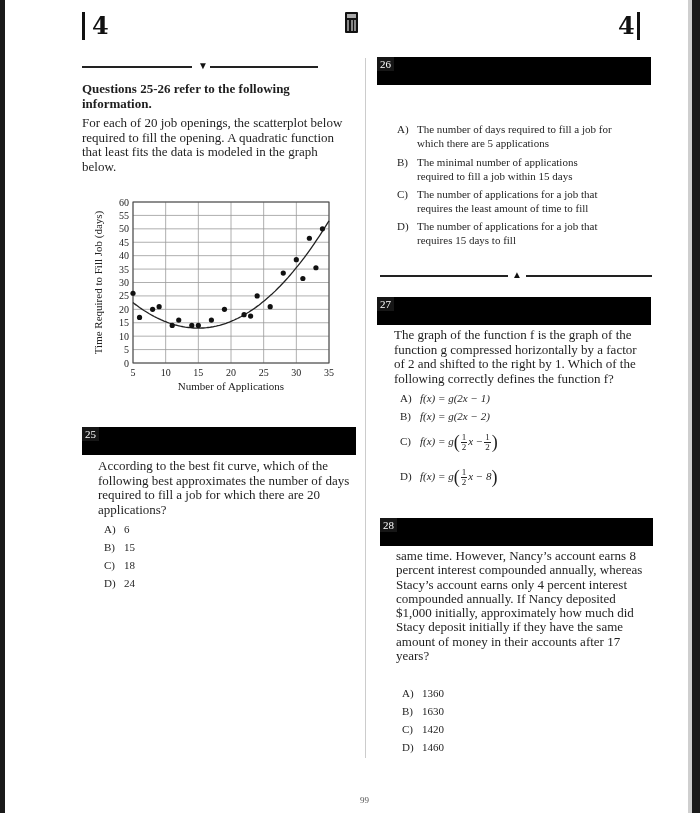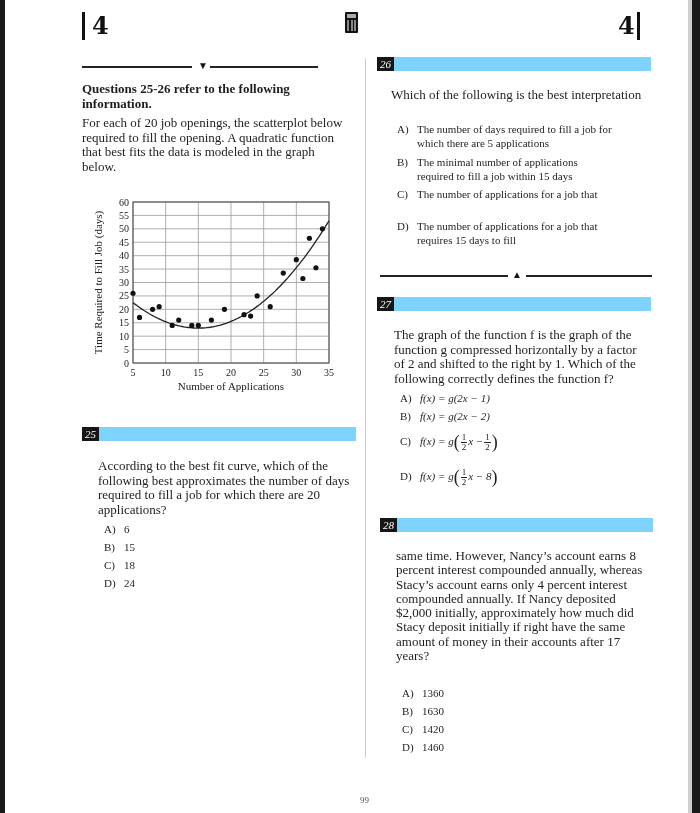--- a/index.html
+++ b/index.html
@@ -10,21 +10,21 @@
   .edge-right-soft{position:absolute;right:8px;top:0;width:4px;height:813px;background:#cfcfcf;}
   .page-num-bar{position:absolute;top:12px;width:3px;height:28px;background:#111;}
   .page-num{position:absolute;top:11px;font-family:"DejaVu Serif",serif;font-weight:bold;font-size:24px;color:#111;}
   .calc{position:absolute;left:345px;top:12px;width:13px;height:21px;background:#111;border-radius:1px;}
   .calc .scr{position:absolute;left:2px;top:2px;width:9px;height:4px;background:#aaa;}
   .calc .keys{position:absolute;left:2px;top:8px;width:9px;height:11px;
      background:repeating-linear-gradient(90deg,#888 0 2px,#111 2px 3.5px);}
   .divider-v{position:absolute;left:365px;top:58px;width:1px;height:700px;background:#ccc;}
   .hrule{position:absolute;height:1.5px;background:#222;}
   .tri{position:absolute;font-size:10px;line-height:10px;color:#111;}
-  .qbar{position:absolute;height:14px;background:#7dd3fc;font-style:italic;}
+  .qbar{position:absolute;height:28px;background:#000000;}
   .qnum{position:absolute;left:0;top:0;height:14px;padding:0 3px;background:#161616;color:#fff;
         font-size:11px;line-height:14px;font-family:"Liberation Serif",serif;}
   .txt{position:absolute;font-size:13px;line-height:14.5px;}
   .bold{font-weight:bold;}
   .opt{position:absolute;font-size:11px;line-height:14px;}
   .opt .lbl{display:inline-block;width:20px;}
   .opt .body{display:inline-block;vertical-align:top;}
   .chart{position:absolute;left:80px;top:195px;width:275px;height:205px;}
   .footer{position:absolute;left:360px;top:795px;font-size:9px;color:#555;}
   i.m{font-style:italic;}
@@ -55,21 +55,21 @@
 
 <div class="divider-v"></div>
 
 <div class="txt bold" style="left:82px;top:82px;width:270px">
   <div>Questions 25-26 refer to the following</div>
   <div>information.</div>
 </div>
 <div class="txt" style="left:82px;top:116px;width:270px">
   <div>For each of 20 job openings, the scatterplot below</div>
   <div>required to fill the opening. A quadratic function</div>
-  <div>that best fits the data is modeled in the graph</div>
+  <div>that least fits the data is modeled in the graph</div>
   <div>below.</div>
 </div>
 
 <div class="chart">
   <svg id="chart-svg" width="275" height="205" viewBox="0 0 275 205">
       <line x1="53" x2="249" y1="168" y2="168" stroke="#9a9a9a" stroke-width="0.8"></line>
       <line x1="53" x2="249" y1="154.58333333333334" y2="154.58333333333334" stroke="#9a9a9a" stroke-width="0.8"></line>
       <line x1="53" x2="249" y1="141.16666666666666" y2="141.16666666666666" stroke="#9a9a9a" stroke-width="0.8"></line>
       <line x1="53" x2="249" y1="127.75" y2="127.75" stroke="#9a9a9a" stroke-width="0.8"></line>
       <line x1="53" x2="249" y1="114.33333333333334" y2="114.33333333333334" stroke="#9a9a9a" stroke-width="0.8"></line>
@@ -146,25 +146,24 @@
 </div>
 <div class="opt" style="left:104px;top:522px"><span class="lbl">A)</span><span class="body">6</span></div>
 <div class="opt" style="left:104px;top:540px"><span class="lbl">B)</span><span class="body">15</span></div>
 <div class="opt" style="left:104px;top:558px"><span class="lbl">C)</span><span class="body">18</span></div>
 <div class="opt" style="left:104px;top:576px"><span class="lbl">D)</span><span class="body">24</span></div>
 
 <div class="qbar" style="left:377px;top:57px;width:274px">
   <span class="qnum">26</span>
 </div>
 <div class="txt" style="left:391px;top:88px;width:270px">
-  <div>Which of the following is the best interpretation</div>
 </div>
 <div class="opt" style="left:397px;top:122px"><span class="lbl">A)</span><span class="body"><div>The number of days required to fill a job for</div><div>which there are 5 applications</div></span></div>
 <div class="opt" style="left:397px;top:155px"><span class="lbl">B)</span><span class="body"><div>The minimal number of applications</div><div>required to fill a job within 15 days</div></span></div>
-<div class="opt" style="left:397px;top:187px"><span class="lbl">C)</span><span class="body"><div>The number of applications for a job that</div></span></div>
+<div class="opt" style="left:397px;top:187px"><span class="lbl">C)</span><span class="body"><div>The number of applications for a job that</div><div>requires the least amount of time to fill</div></span></div>
 <div class="opt" style="left:397px;top:219px"><span class="lbl">D)</span><span class="body"><div>The number of applications for a job that</div><div>requires 15 days to fill</div></span></div>
 
 <div class="hrule" style="left:380px;top:275px;width:128px"></div>
 <div class="tri" style="left:512px;top:270px">▲</div>
 <div class="hrule" style="left:526px;top:275px;width:126px"></div>
 
 <div class="qbar" style="left:377px;top:297px;width:274px">
   <span class="qnum">27</span>
 </div>
 <div class="txt" style="left:394px;top:328px;width:265px">
@@ -183,22 +182,22 @@
 </div>
 
 <div class="qbar" style="left:380px;top:518px;width:273px">
   <span class="qnum">28</span>
 </div>
 <div class="txt" style="left:396px;top:549px;width:265px;line-height:14.3px">
   <div>same time. However, Nancy’s account earns 8</div>
   <div>percent interest compounded annually, whereas</div>
   <div>Stacy’s account earns only 4 percent interest</div>
   <div>compounded annually. If Nancy deposited</div>
-  <div>$2,000 initially, approximately how much did</div>
-  <div>Stacy deposit initially if right have the same</div>
+  <div>$1,000 initially, approximately how much did</div>
+  <div>Stacy deposit initially if they have the same</div>
   <div>amount of money in their accounts after 17</div>
   <div>years?</div>
 </div>
 <div class="opt" style="left:402px;top:686px"><span class="lbl">A)</span><span class="body">1360</span></div>
 <div class="opt" style="left:402px;top:704px"><span class="lbl">B)</span><span class="body">1630</span></div>
 <div class="opt" style="left:402px;top:722px"><span class="lbl">C)</span><span class="body">1420</span></div>
 <div class="opt" style="left:402px;top:740px"><span class="lbl">D)</span><span class="body">1460</span></div>
 
 <div class="footer">99</div>
 

